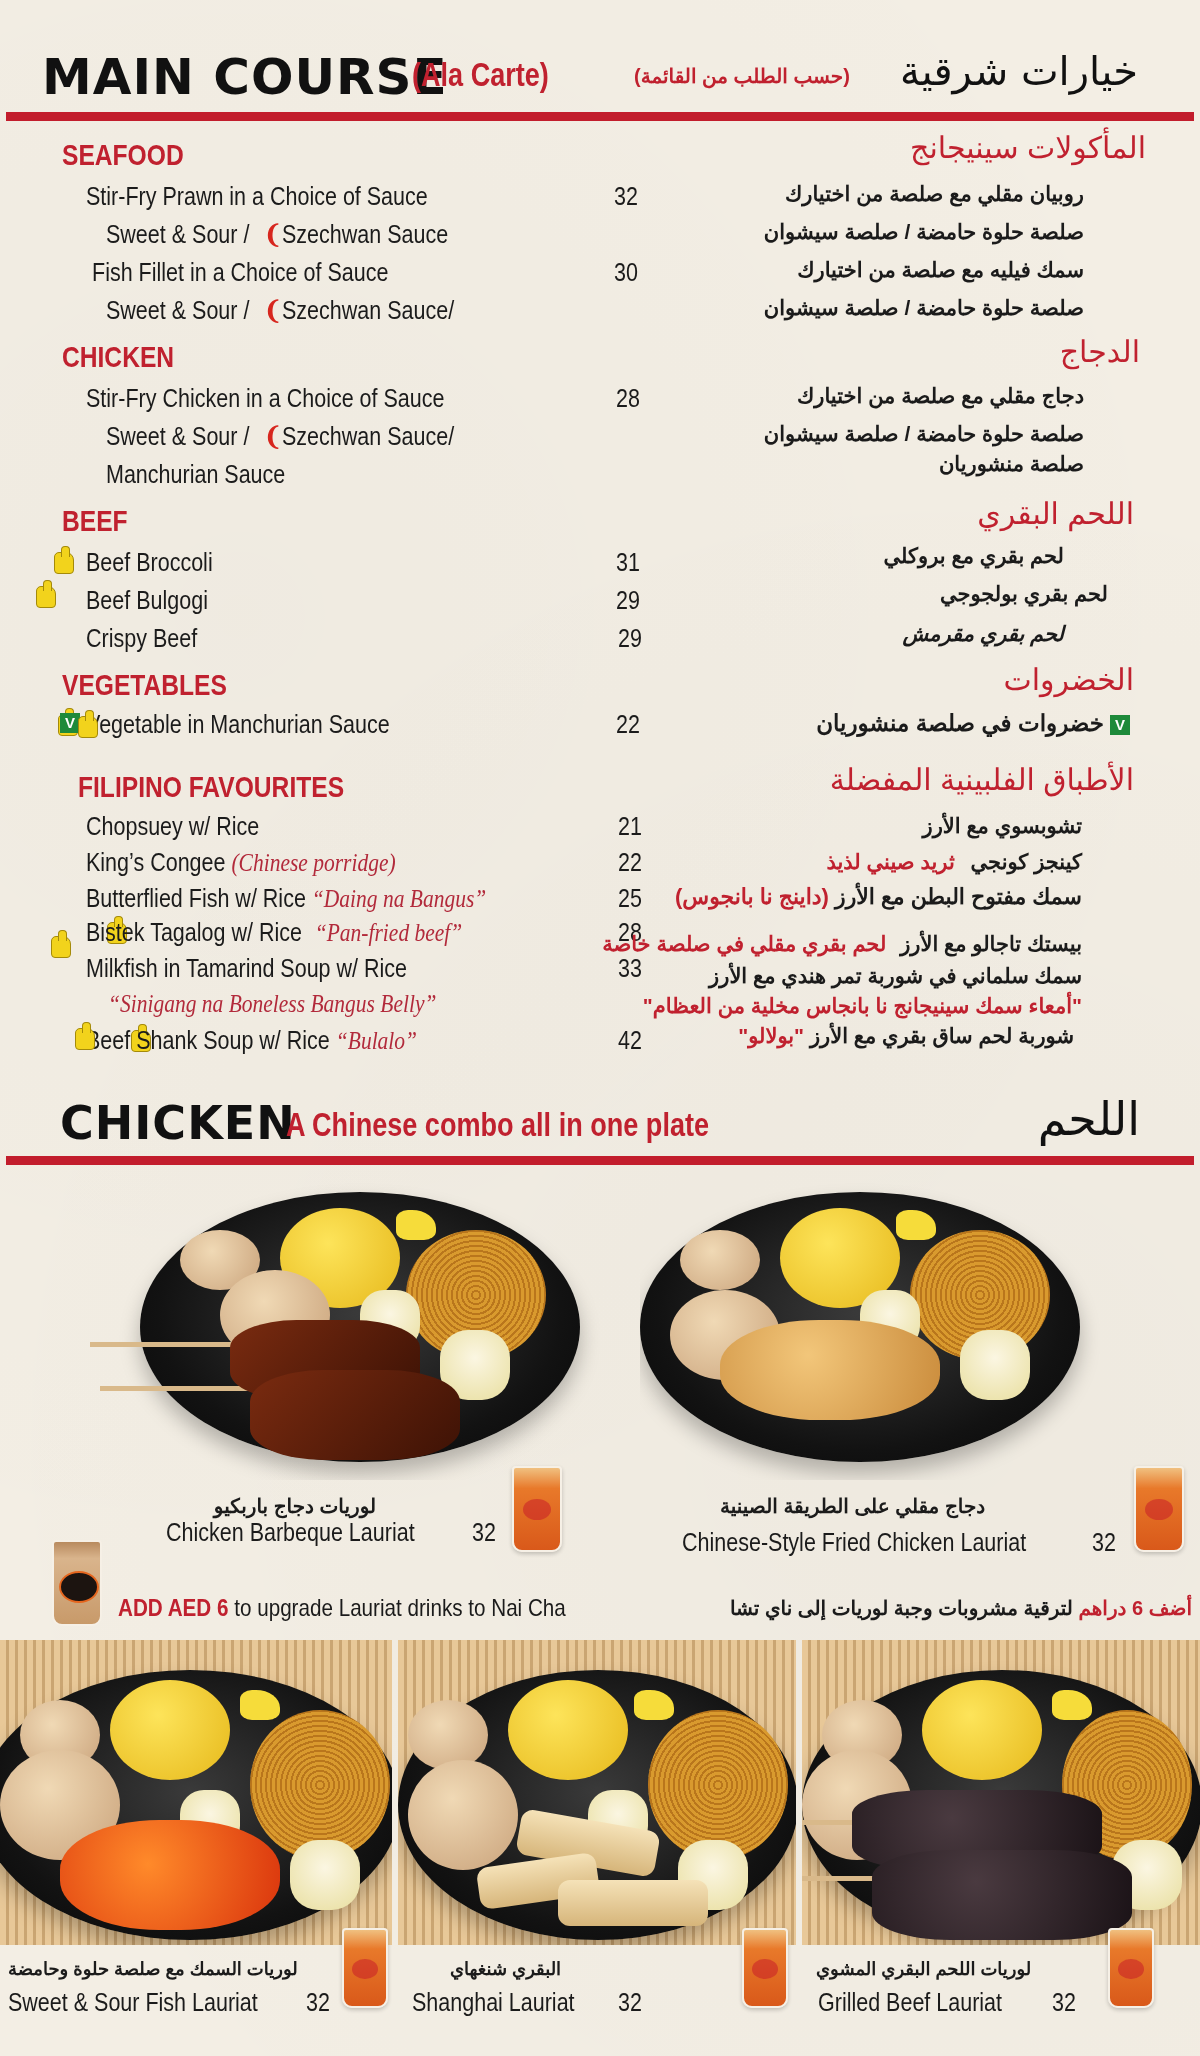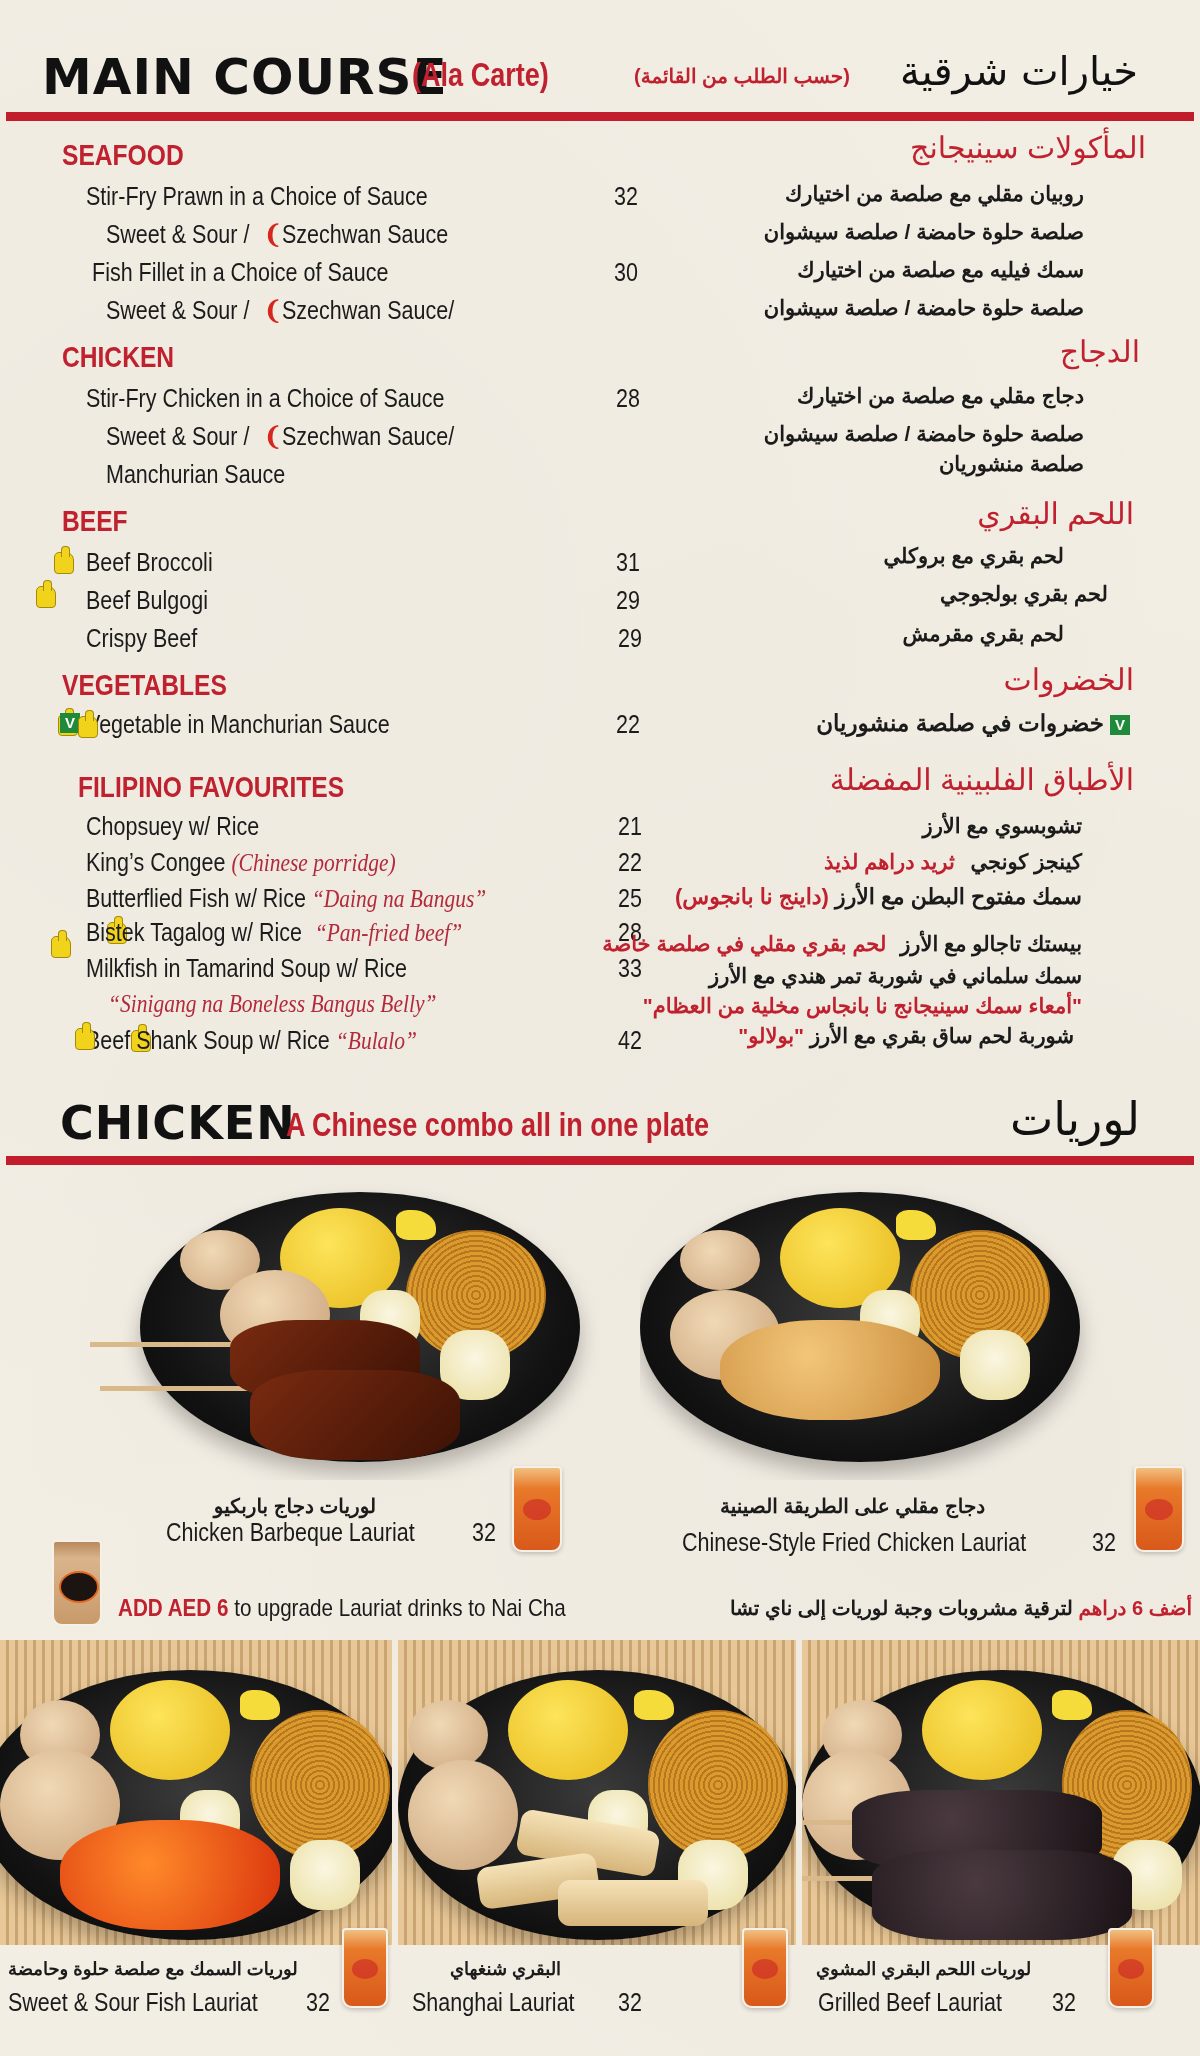--- a/index.html
+++ b/index.html
@@ -141,32 +141,32 @@
 
 <div class="abs ar-cat" style="right:60px;top:334px;">الدجاج</div>
 <div class="abs ar-item" style="right:116px;top:384px;">دجاج مقلي مع صلصة من اختيارك</div>
 <div class="abs ar-item" style="right:116px;top:422px;">صلصة حلوة حامضة / صلصة سيشوان</div>
 <div class="abs ar-item" style="right:116px;top:452px;">صلصة منشوريان</div>
 
 <div class="abs ar-cat" style="right:66px;top:496px;">اللحم البقري</div>
 <div class="abs ar-item" style="right:136px;top:544px;">لحم بقري مع بروكلي</div>
 <span class="abs thumb" style="right:62px;top:586px;"></span>
 <div class="abs ar-item" style="right:92px;top:582px;">لحم بقري بولجوجي</div>
-<div class="abs ar-item" style="right:136px;top:622px;">لحم بقري مقرمش</div>
+<div class="abs ar-item" style="right:136px;top:622px;font-style:italic;">لحم بقري مقرمش</div>
 
 <div class="abs ar-cat" style="right:66px;top:662px;">الخضروات</div>
 <span class="abs thumb" style="right:44px;top:716px;"></span>
 <span class="abs veg" style="right:70px;top:715px;">V</span>
 <div class="abs ar-item" style="right:96px;top:710px;font-size:23px;">خضروات في صلصة منشوريان</div>
 
 <div class="abs ar-cat" style="right:66px;top:762px;text-align:right;">الأطباق الفلبينية المفضلة</div>
 <div class="abs ar-item" style="right:118px;top:814px;">تشوبسوي مع الأرز</div>
 <div class="abs ar-item" style="right:118px;top:850px;">
   <span>كينجز كونجي</span>
-  <span class="ar-red" style="margin-right:10px;">ثريد دراهم لذيذ</span>
+  <span class="ar-red" style="margin-right:10px;">ثريد صيني لذيذ</span>
 </div>
 <div class="abs ar-item" style="right:118px;top:884px;font-size:22px;">
   <span>سمك مفتوح البطن مع الأرز</span>
   <span class="ar-red">(داينج نا بانجوس)</span>
 </div>
 <span class="abs thumb" style="right:96px;top:936px;"></span>
 <div class="abs ar-item" style="right:118px;top:932px;">
   <span>بيستك تاجالو مع الأرز</span>
   <span class="ar-red" style="margin-right:8px;">لحم بقري مقلي في صلصة خاصة</span>
 </div>
@@ -174,21 +174,21 @@
 <div class="abs ar-item ar-red" style="right:118px;top:994px;">"أمعاء سمك سينيجانج نا بانجاس مخلية من العظام"</div>
 <span class="abs thumb" style="right:96px;top:1028px;"></span>
 <div class="abs ar-item" style="right:126px;top:1024px;">
   <span>شوربة لحم ساق بقري مع الأرز</span>
   <span class="ar-red">"بولالو"</span>
 </div>
 
 
 <div class="abs hdr-title" style="left:60px;top:1096px;font-size:46px;">CHICKEN</div>
 <div class="abs hdr-sub" style="left:286px;top:1106px;font-size:33px;">A Chinese combo all in one plate</div>
-<div class="abs ar-title" style="right:60px;top:1092px;font-size:46px;">لوريات</div>
+<div class="abs ar-title" style="right:60px;top:1092px;font-size:46px;">اللحم</div>
 <div class="abs redbar" style="top:1156px;"></div>
 
 
 <div class="abs photo" style="left:80px;top:1180px;width:520px;height:300px;">
   <div class="abs plate" style="left:60px;top:12px;width:440px;height:270px;"></div>
   <div class="food rice" style="left:200px;top:28px;width:120px;height:100px;"></div>
   <div class="food lemon" style="left:316px;top:30px;width:40px;height:30px;"></div>
   <div class="food noodle" style="left:326px;top:50px;width:140px;height:130px;"></div>
   <div class="food cracker" style="left:100px;top:50px;width:80px;height:60px;"></div>
   <div class="food cracker" style="left:140px;top:90px;width:110px;height:90px;"></div>

